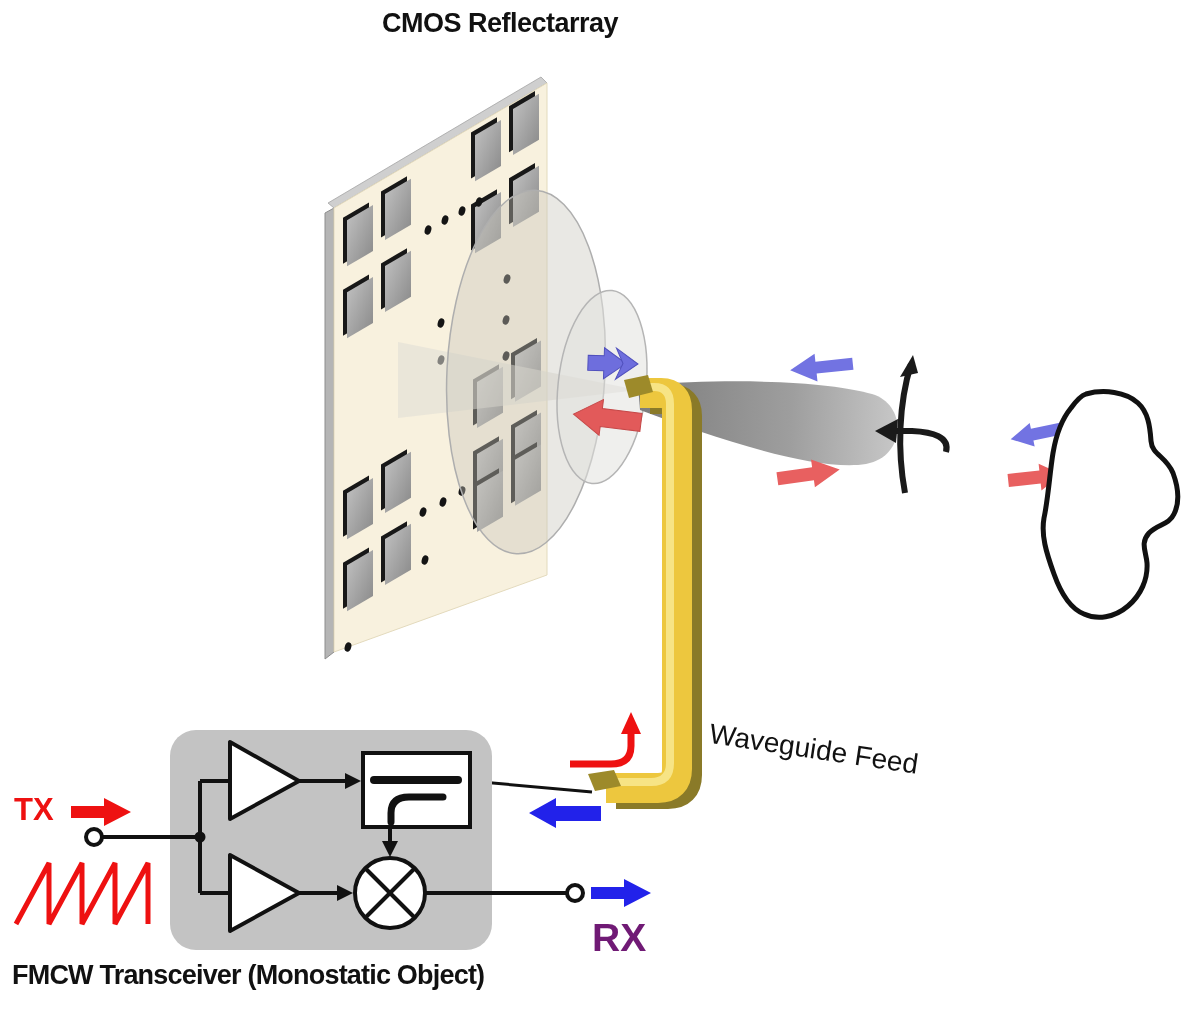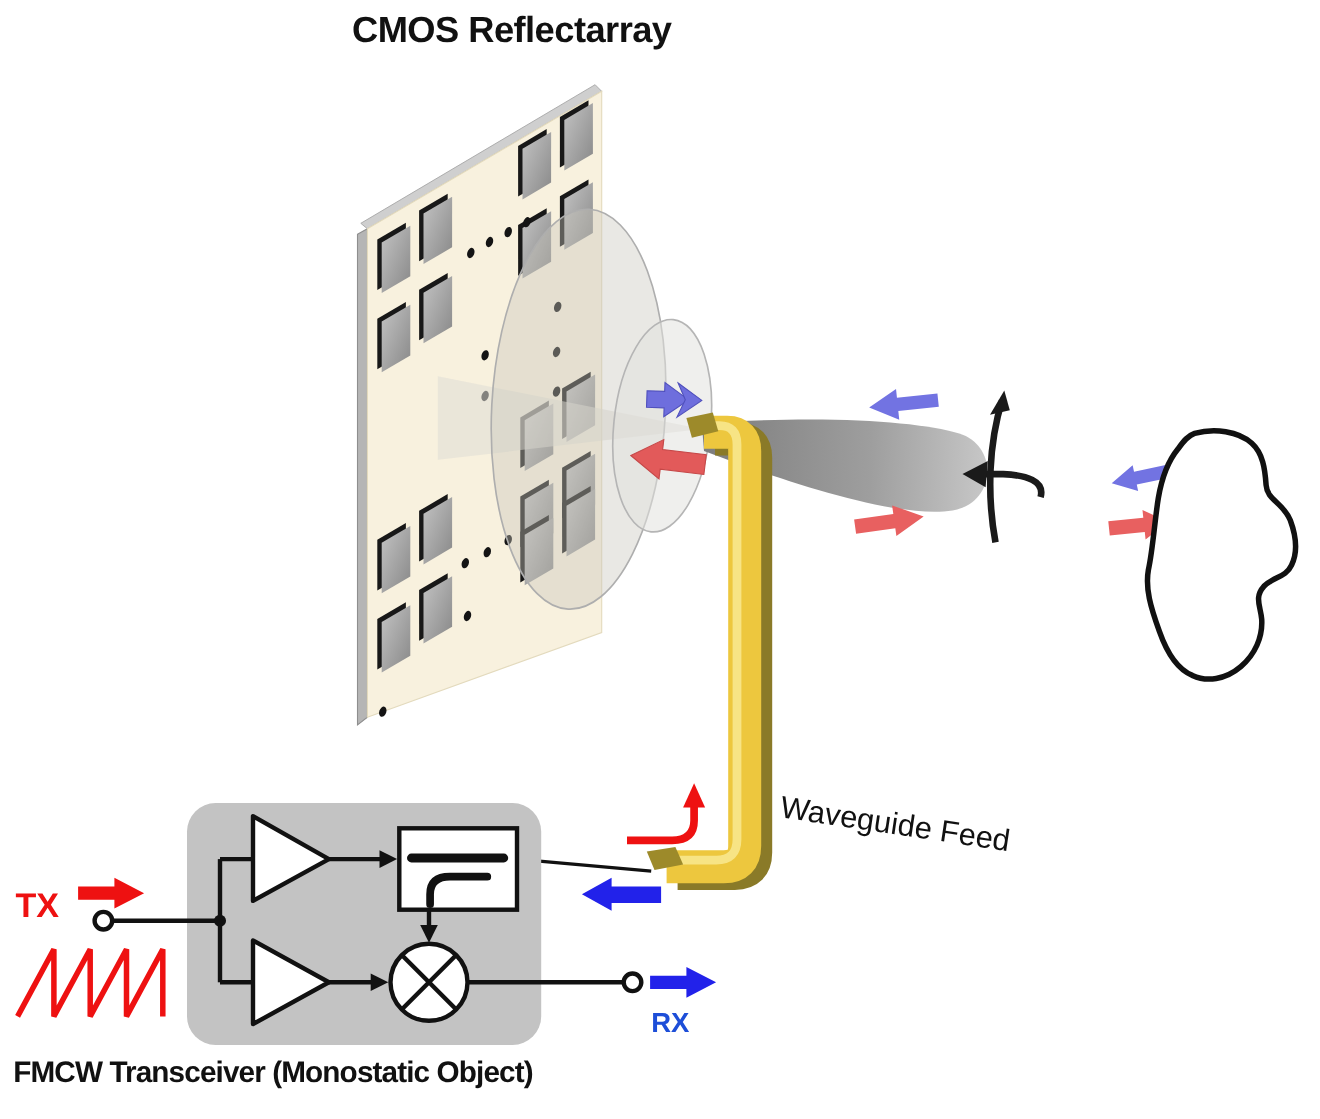--- a/index.html
+++ b/index.html
@@ -1,27 +1,27 @@
 <!DOCTYPE html>
 <html><head>
 <meta charset="utf-8">
 <style>
   html,body{margin:0;padding:0;background:#fff;}
   .stage{position:relative;width:1200px;height:1017px;background:#ffffff;
          font-family:"Liberation Sans",sans-serif;overflow:hidden;}
   .stage svg{position:absolute;left:0;top:0;}
   .lbl{position:absolute;white-space:nowrap;color:#111;}
-  #title-lbl{left:320px;top:8px;width:360px;
-             font-size:33px;font-weight:bold;letter-spacing:-0.5px;}
+  #title-lbl{left:320px;top:8px;width:360px;text-align:center;
+             font-size:27px;font-weight:bold;letter-spacing:-0.5px;}
   #object-lbl{left:1046px;top:636px;width:140px;text-align:center;
               font-size:31px;font-weight:bold;}
   #waveguide-lbl{left:712px;top:718px;font-size:28px;
                  transform:rotate(8.5deg);transform-origin:0 0;}
-  #tx-lbl{left:14px;top:792px;font-size:31px;font-weight:bold;color:#ee1111;margin-top:14px;}
-  #rx-lbl{left:592px;top:916px;font-size:25px;font-weight:bold;color:#1d4ed8;}
+  #tx-lbl{left:14px;top:792px;font-size:31px;font-weight:bold;color:#ee1111;}
+  #rx-lbl{left:592px;top:916px;font-size:39px;font-weight:bold;color:#701a75;}
   #caption-lbl{left:12px;top:960px;font-size:27px;font-weight:bold;letter-spacing:-0.8px;}
 </style>
 </head>
 <body>
 
 <div class="stage">
 
 <svg width="1200" height="1017" viewBox="0 0 1200 1017">
   <defs>
     <linearGradient id="patchGrad" x1="0" y1="0" x2="1" y2="1">

